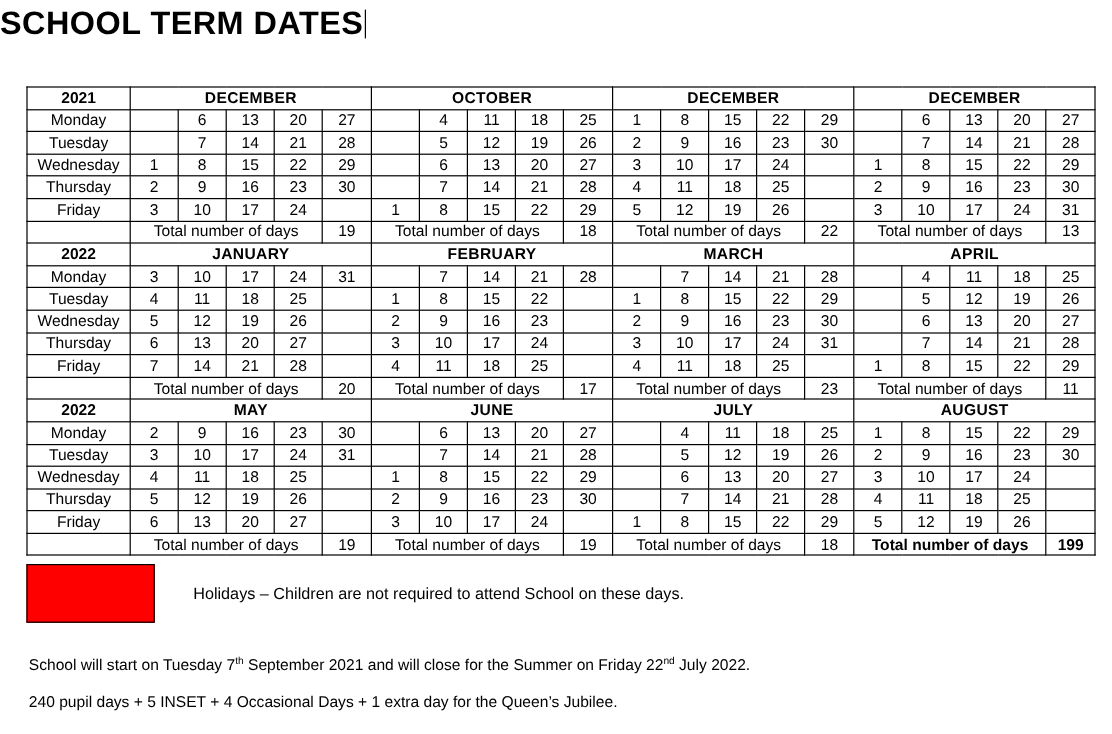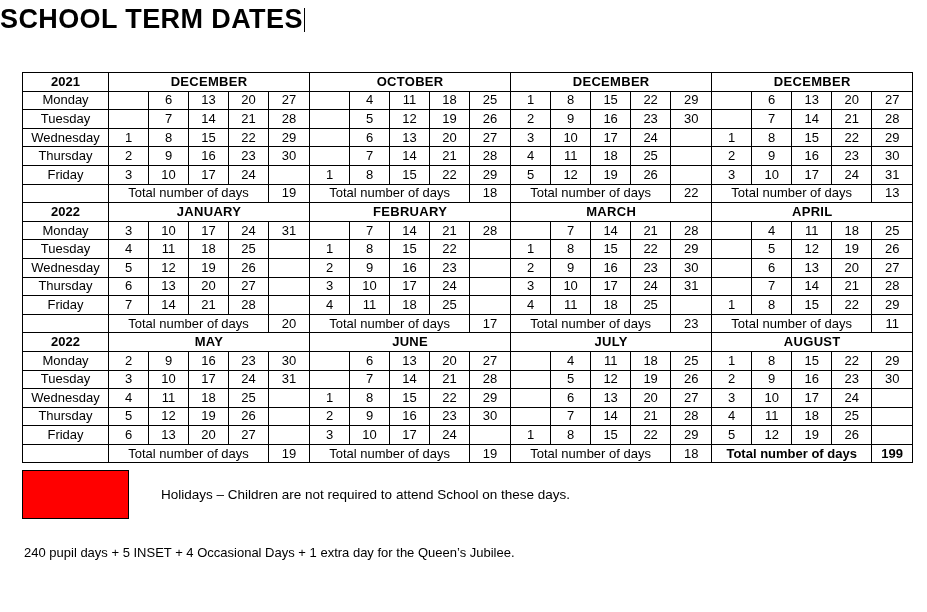--- a/index.html
+++ b/index.html
@@ -566,14 +566,15 @@
       </tr>
     </tbody>
 </table>
 
 <div id="legend">
   <div class="swatch"></div>
   <div class="legend-text">Holidays – Children are not required to attend School on these days.</div>
 </div>
 
 <div id="notes">
+  <div class="note"><span>School will start on Tuesday 7</span><sup>th</sup><span> September 2021 and will close for the Summer on Friday 22</span><sup>nd</sup><span> July 2022.</span></div>
   <div class="note">240 pupil days + 5 INSET + 4 Occasional Days + 1 extra day for the Queen’s Jubilee.</div>
 </div>
 
 </body></html>

